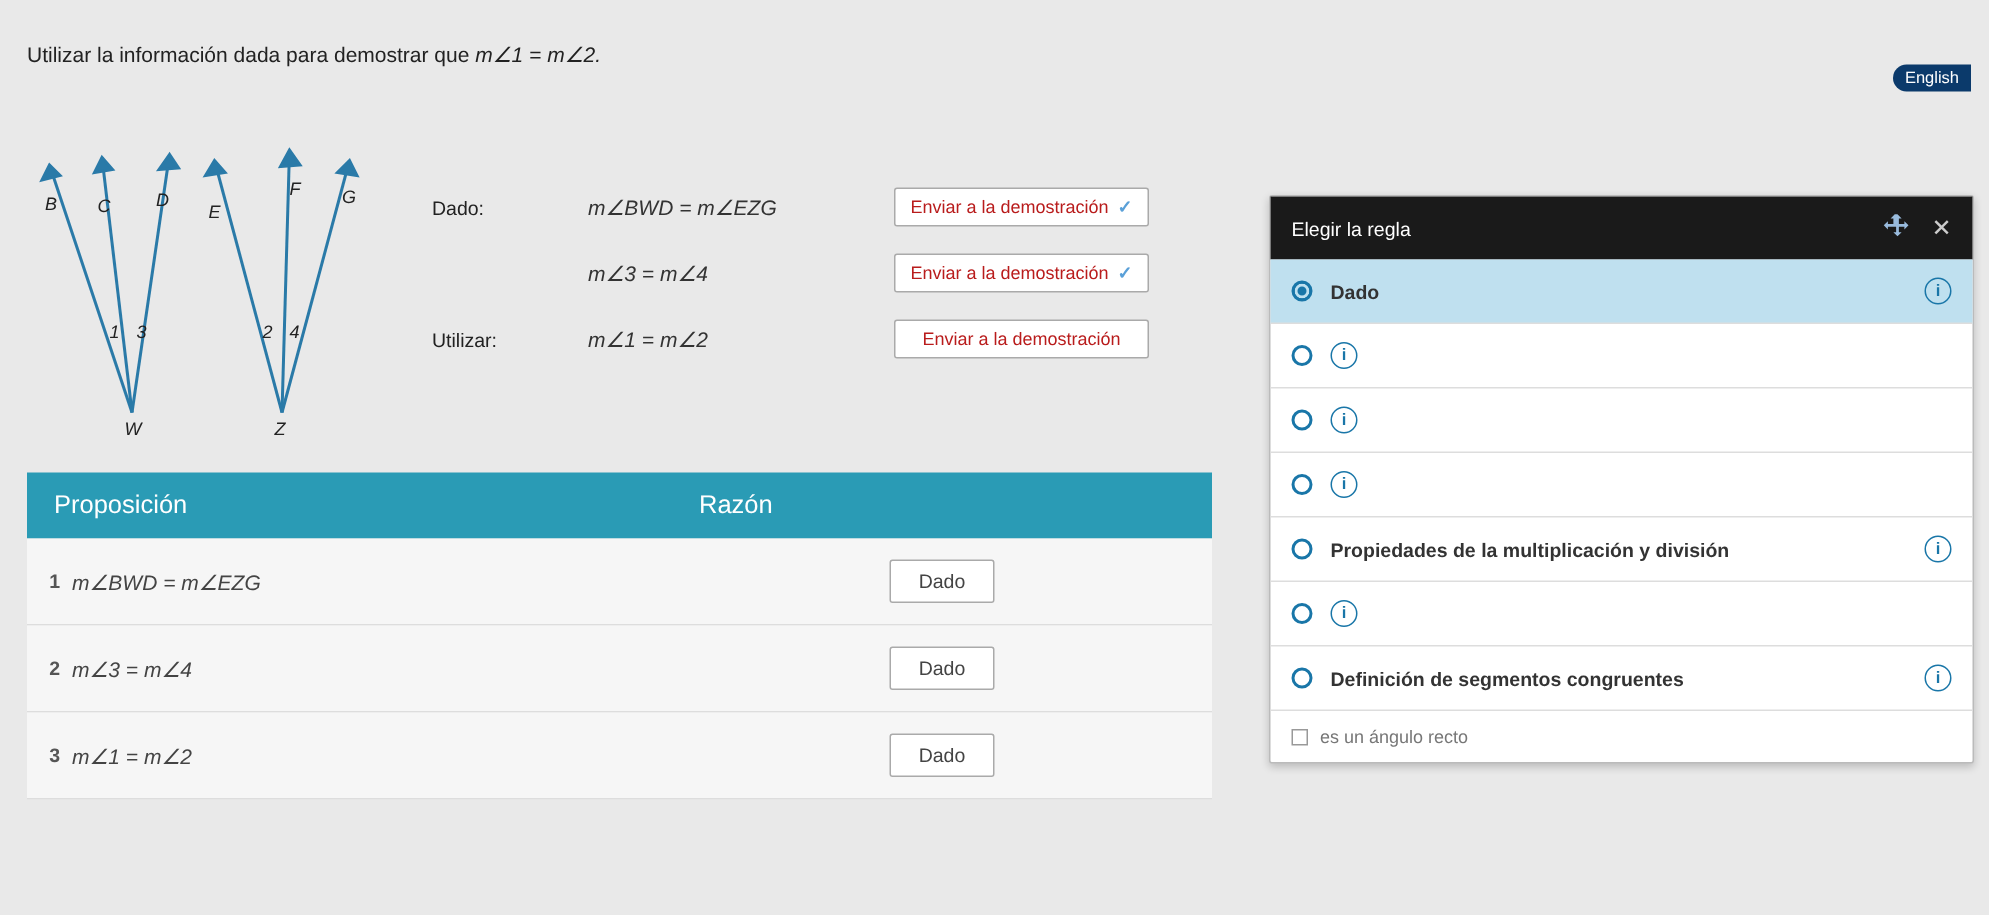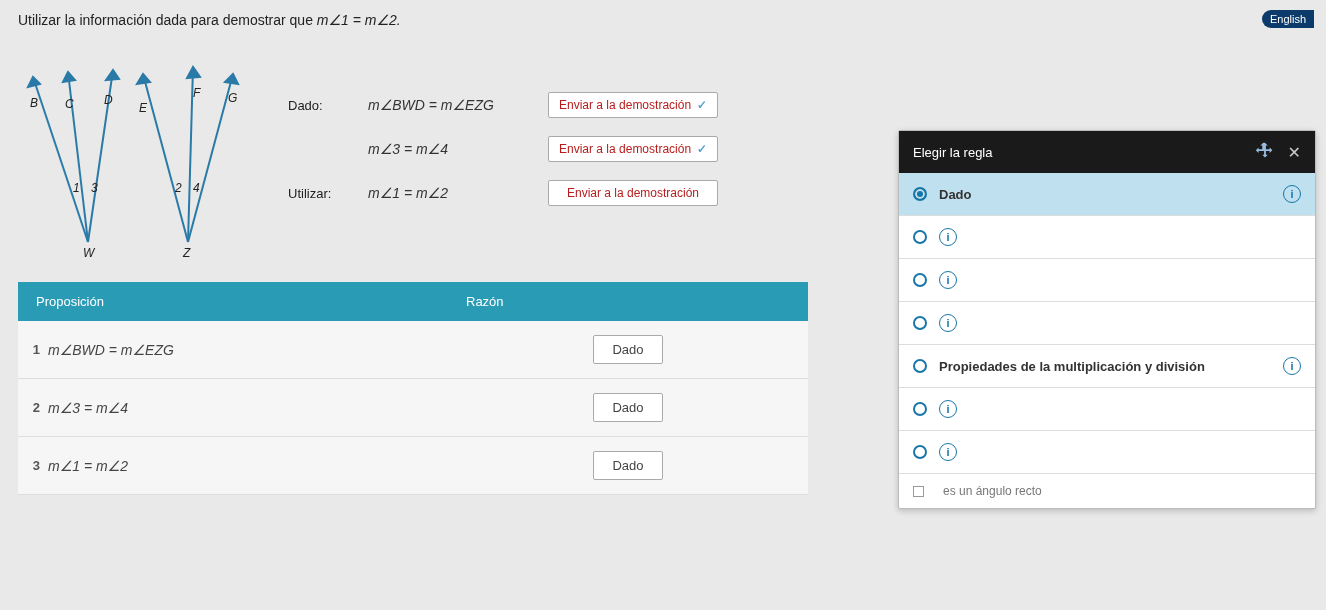--- a/index.html
+++ b/index.html
@@ -5,45 +5,45 @@
   * { box-sizing: border-box; margin: 0; padding: 0; }
   body {
     font-family: Arial, Helvetica, sans-serif;
     background: #e9e9e9;
     width: 1326px;
     height: 610px;
     overflow: hidden;
     font-size: 13px;
     color: #333;
   }
-  .topbar { padding: 10px 18px 4px; display:flex; justify-content:space-between; align-items:flex-end;}
+  .topbar { padding: 10px 18px 4px; display:flex; justify-content:space-between; align-items:center;}
   .instruction { font-size: 14px; color: #222; }
   .lang-btn {
     background:#0b3a6b; color:#fff; font-size:11px; padding:3px 8px;
-    border-radius:10px 0 0 10px; position:relative; right:-6px;
+    border-radius:10px 0 0 10px; position:relative; right:-6px;margin-top:33px;
   }
   .stage {
     display:flex; align-items:flex-start; gap:10px; padding: 20px 18px 0;
   }
   .diagram { width: 260px; height: 210px; position:relative; }
   .diagram svg { position:absolute; top:0; left:0; }
   .givens { display:flex; flex-direction:column; gap:18px; padding-top:40px;}
-  .g-row { display:flex; align-items:center; }
+  .g-row { display:flex; align-items:center; gap:24px;}
   .g-label { width:80px; font-size:13px; color:#222;}
   .g-expr { width:180px; font-size:14px; font-style:italic;}
   .send-btn {
     background:#fff; border:1px solid #aaa; color:#b91c1c;
     font-size:12px; padding:5px 10px; border-radius:2px;
     display:inline-flex; align-items:center; gap:6px; min-width:170px;
     justify-content:center;
   }
   .send-btn.done::after { content:"✓"; color:#5aa0d8; font-weight:bold; }
   
   .rule-panel {
-    position:absolute; top:130px; right:10px; width:418px;
+    position:absolute; top:130px; right:10px; width:470px;
     background:#fff; border:1px solid #bbb; border-radius:2px;
     box-shadow:0 2px 6px rgba(0,0,0,0.2);
   }
   .rule-head {
     background:#1a1a1a; color:#fff; display:flex; align-items:center;
     padding:10px 14px; font-size:13px;
   }
   .rule-head .title { flex:1; }
   .rule-head .move-icon { width:22px; height:22px; margin-right:12px; fill:#9bd; }
   .rule-head .close { font-size:16px; cursor:pointer; color:#ccc;}
@@ -59,29 +59,29 @@
     margin-right:12px; display:inline-block; background:#fff;
   }
   .rule-item.selected .radio { background:#1976a8; box-shadow:inset 0 0 0 2px #bfe0ef;}
   .rule-item .info {
     width:18px; height:18px; border:1.5px solid #1976a8; color:#1976a8;
     border-radius:50%; font-size:11px; display:flex; align-items:center;
     justify-content:center; font-weight:bold;
   }
   .rule-item .label { flex:1; }
   .rule-foot {
-    padding:10px 14px; font-size:12px; color:#777; display:flex; align-items:center; gap:19px;
+    padding:10px 14px; font-size:12px; color:#777; display:flex; align-items:center; gap:8px;
   }
   .rule-foot .chk {
     width:11px; height:11px; border:1px solid #999; display:inline-block;
   }
 
   .proof-table { margin:20px 18px 0; width:790px; }
   .pt-head {
-    background:#2a9bb5; color:#fff; display:flex; font-size:13px;margin-top:17px;
+    background:#2a9bb5; color:#fff; display:flex; font-size:17px;margin-top:17px;
   }
   .pt-head .c1 { width:430px; padding:12px 18px;}
   .pt-head .c2 { flex:1; padding:12px 18px; text-align:left;}
   .pt-row {
     display:flex; align-items:center; border-bottom:1px solid #ddd;
     background:#f6f6f6; min-height:58px;
   }
   .pt-row .num { width:30px; text-align:right; padding-right:8px; color:#555; font-weight:bold;}
   .pt-row .prop { width:400px; font-style:italic; font-size:14px; color:#444;}
   .pt-row .reason { flex:1; display:flex; justify-content:center;}
@@ -183,20 +183,21 @@
         <span class="radio"></span>
         <span class="label">Propiedades de la multiplicación y división</span>
         <span class="info">i</span>
       </div>
       <div class="rule-item">
         <span class="radio"></span>
         <span class="info">i</span>
       </div>
       <div class="rule-item">
         <span class="radio"></span>
+        <span class="label">Definición de segmentos congruentes</span>
         <span class="info">i</span>
       </div>
     </div>
   <div class="rule-foot">
     <span class="chk"></span>
     <span>es un ángulo recto</span>
   </div>
 </div>
 
 <div class="proof-table">

